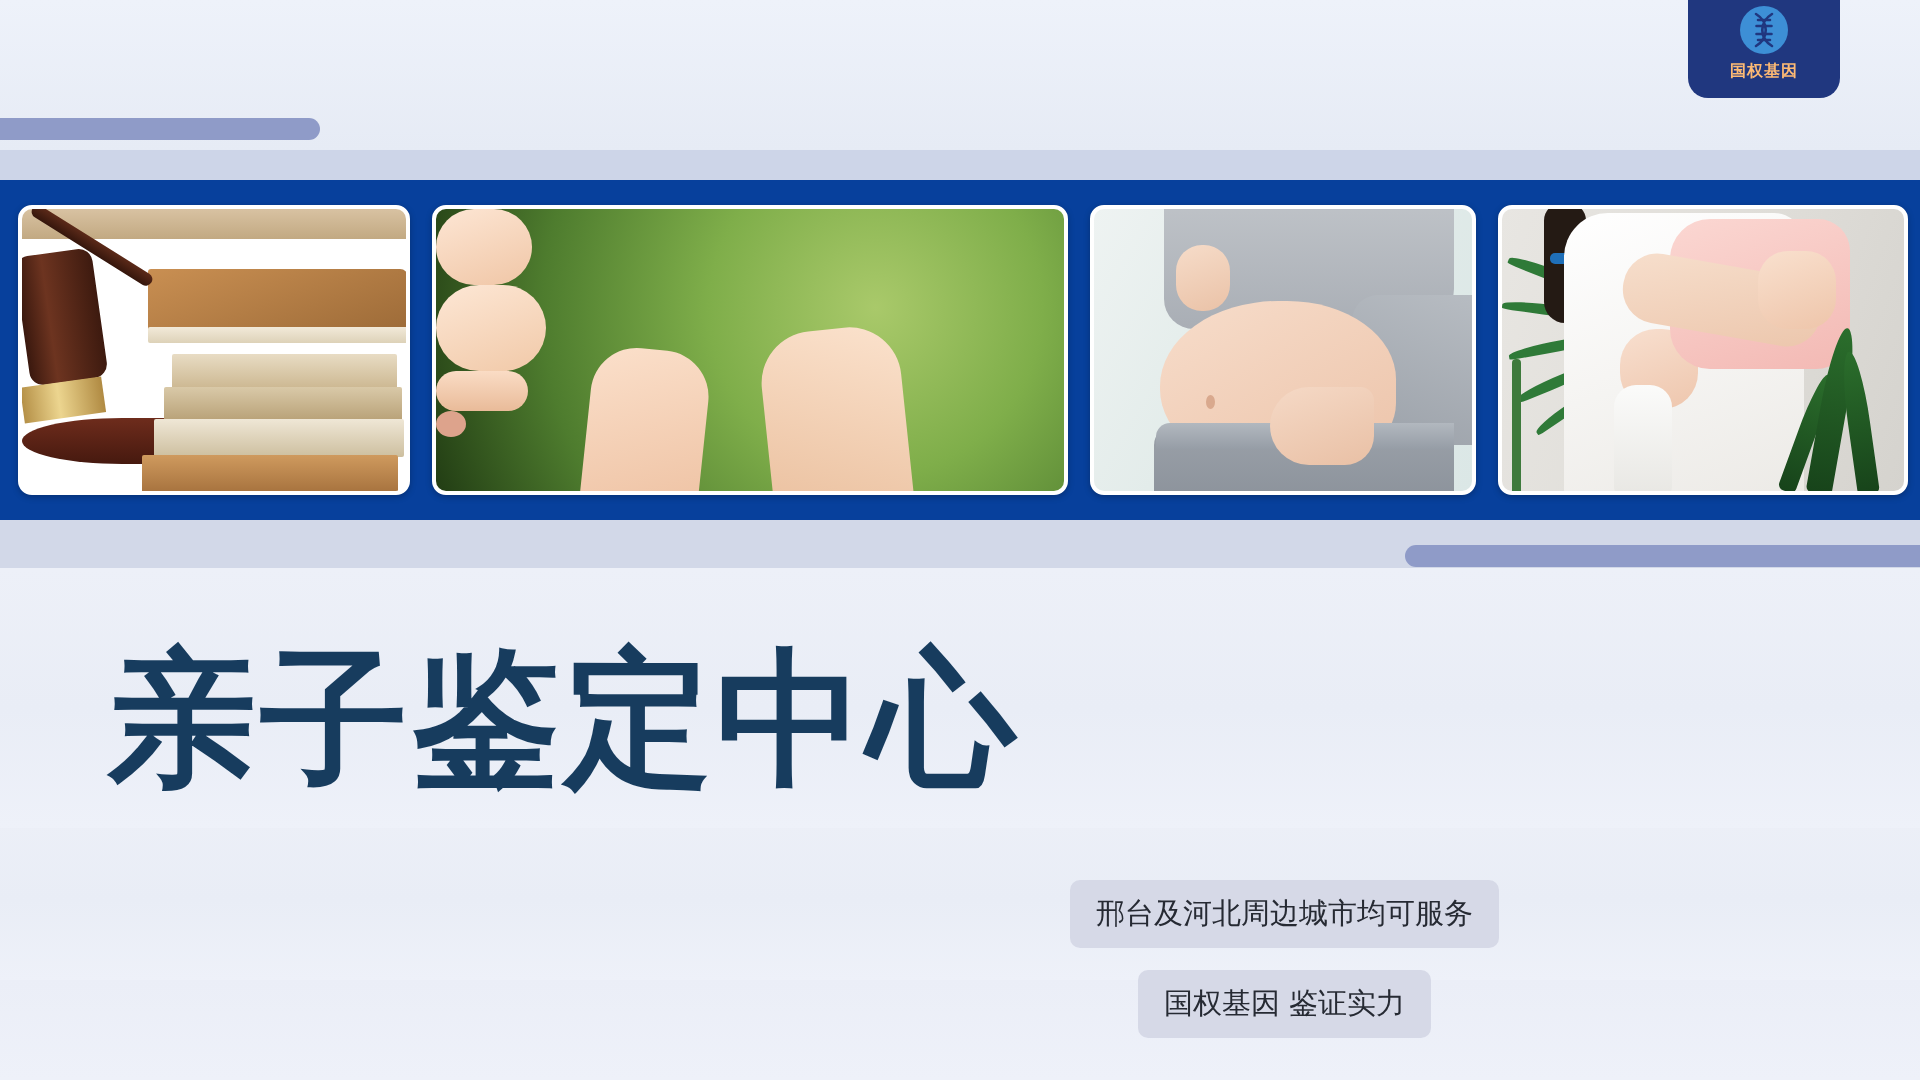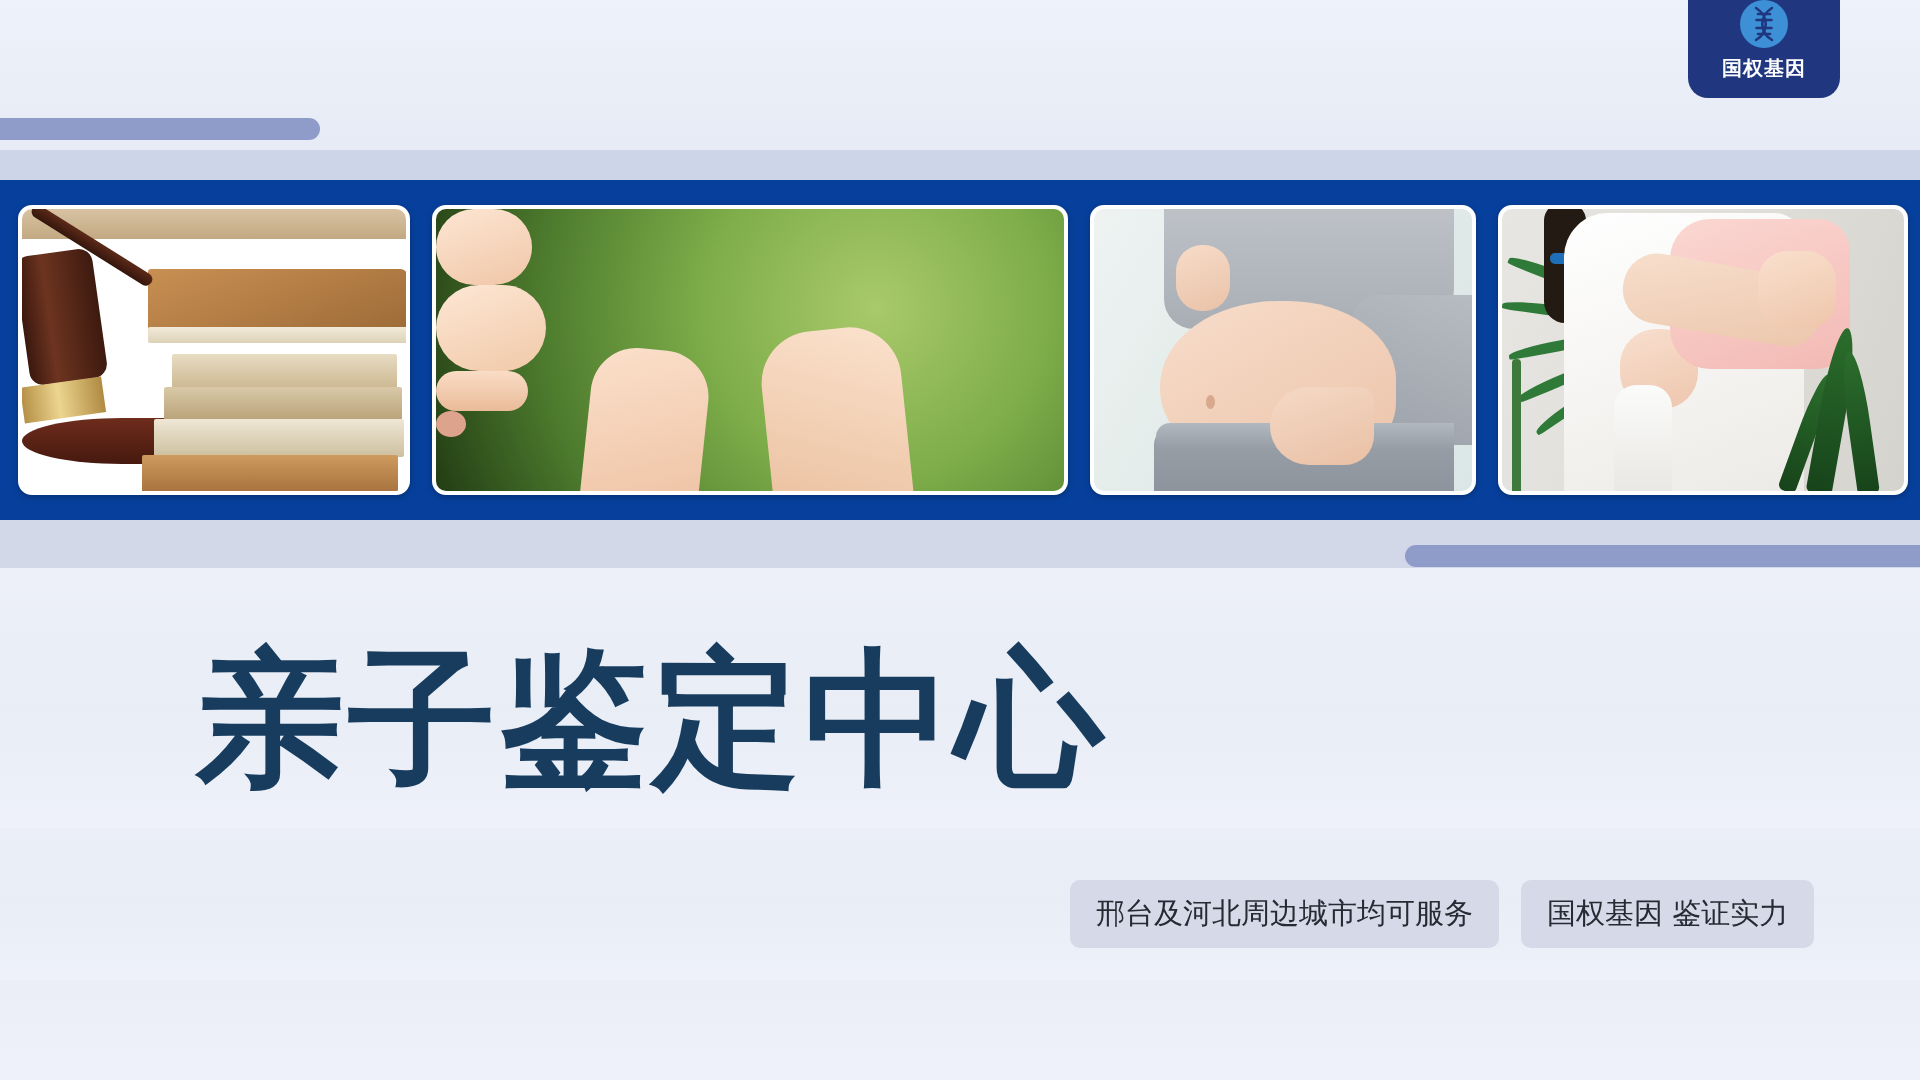--- a/index.html
+++ b/index.html
@@ -118,38 +118,38 @@
 
   
   .logo-card {
     position:absolute; left:1688px; top:-42px; width:152px; height:140px;
     background:#20377f; border-radius:0 0 20px 20px;
     display:flex; flex-direction:column; align-items:center; justify-content:flex-end;
     padding-bottom:16px; gap:6px;
   }
   .logo-mark { width:50px; height:50px; }
   .logo-text {
-    color:#ffffff; font-size:20px; letter-spacing:1px; font-weight:700;
+    color:#fdba74; font-size:16px; letter-spacing:1px; font-weight:700;
     font-family:Liberation Sans, sans-serif;
   }
 
   
   .headline {
     position:absolute; left:108px; top:640px; width:1000px;
     color:#173c5e;
     font-family:"DejaVu Sans","Liberation Sans",sans-serif;
     font-weight:700; line-height:1.08; letter-spacing:4px;
   }
   .headline .l1 { font-size:148px; display:block; }
-  .headline .l2 { font-size:148px; display:block;text-align:right; }
+  .headline .l2 { font-size:148px; display:block; }
 
   
   .badges {
     position:absolute; left:1070px; top:880px;
-    display:flex; gap:22px; align-items:center;
+    display:flex; gap:22px; align-items:center;flex-direction:column;
   }
   .badge {
     background:#d6d9e7; color:#262a33; border-radius:10px;
     padding:14px 26px; font-size:29px; white-space:nowrap;
     font-family:"DejaVu Sans","Liberation Sans",sans-serif;
   }
 </style>
 </head>
 <body>
 

